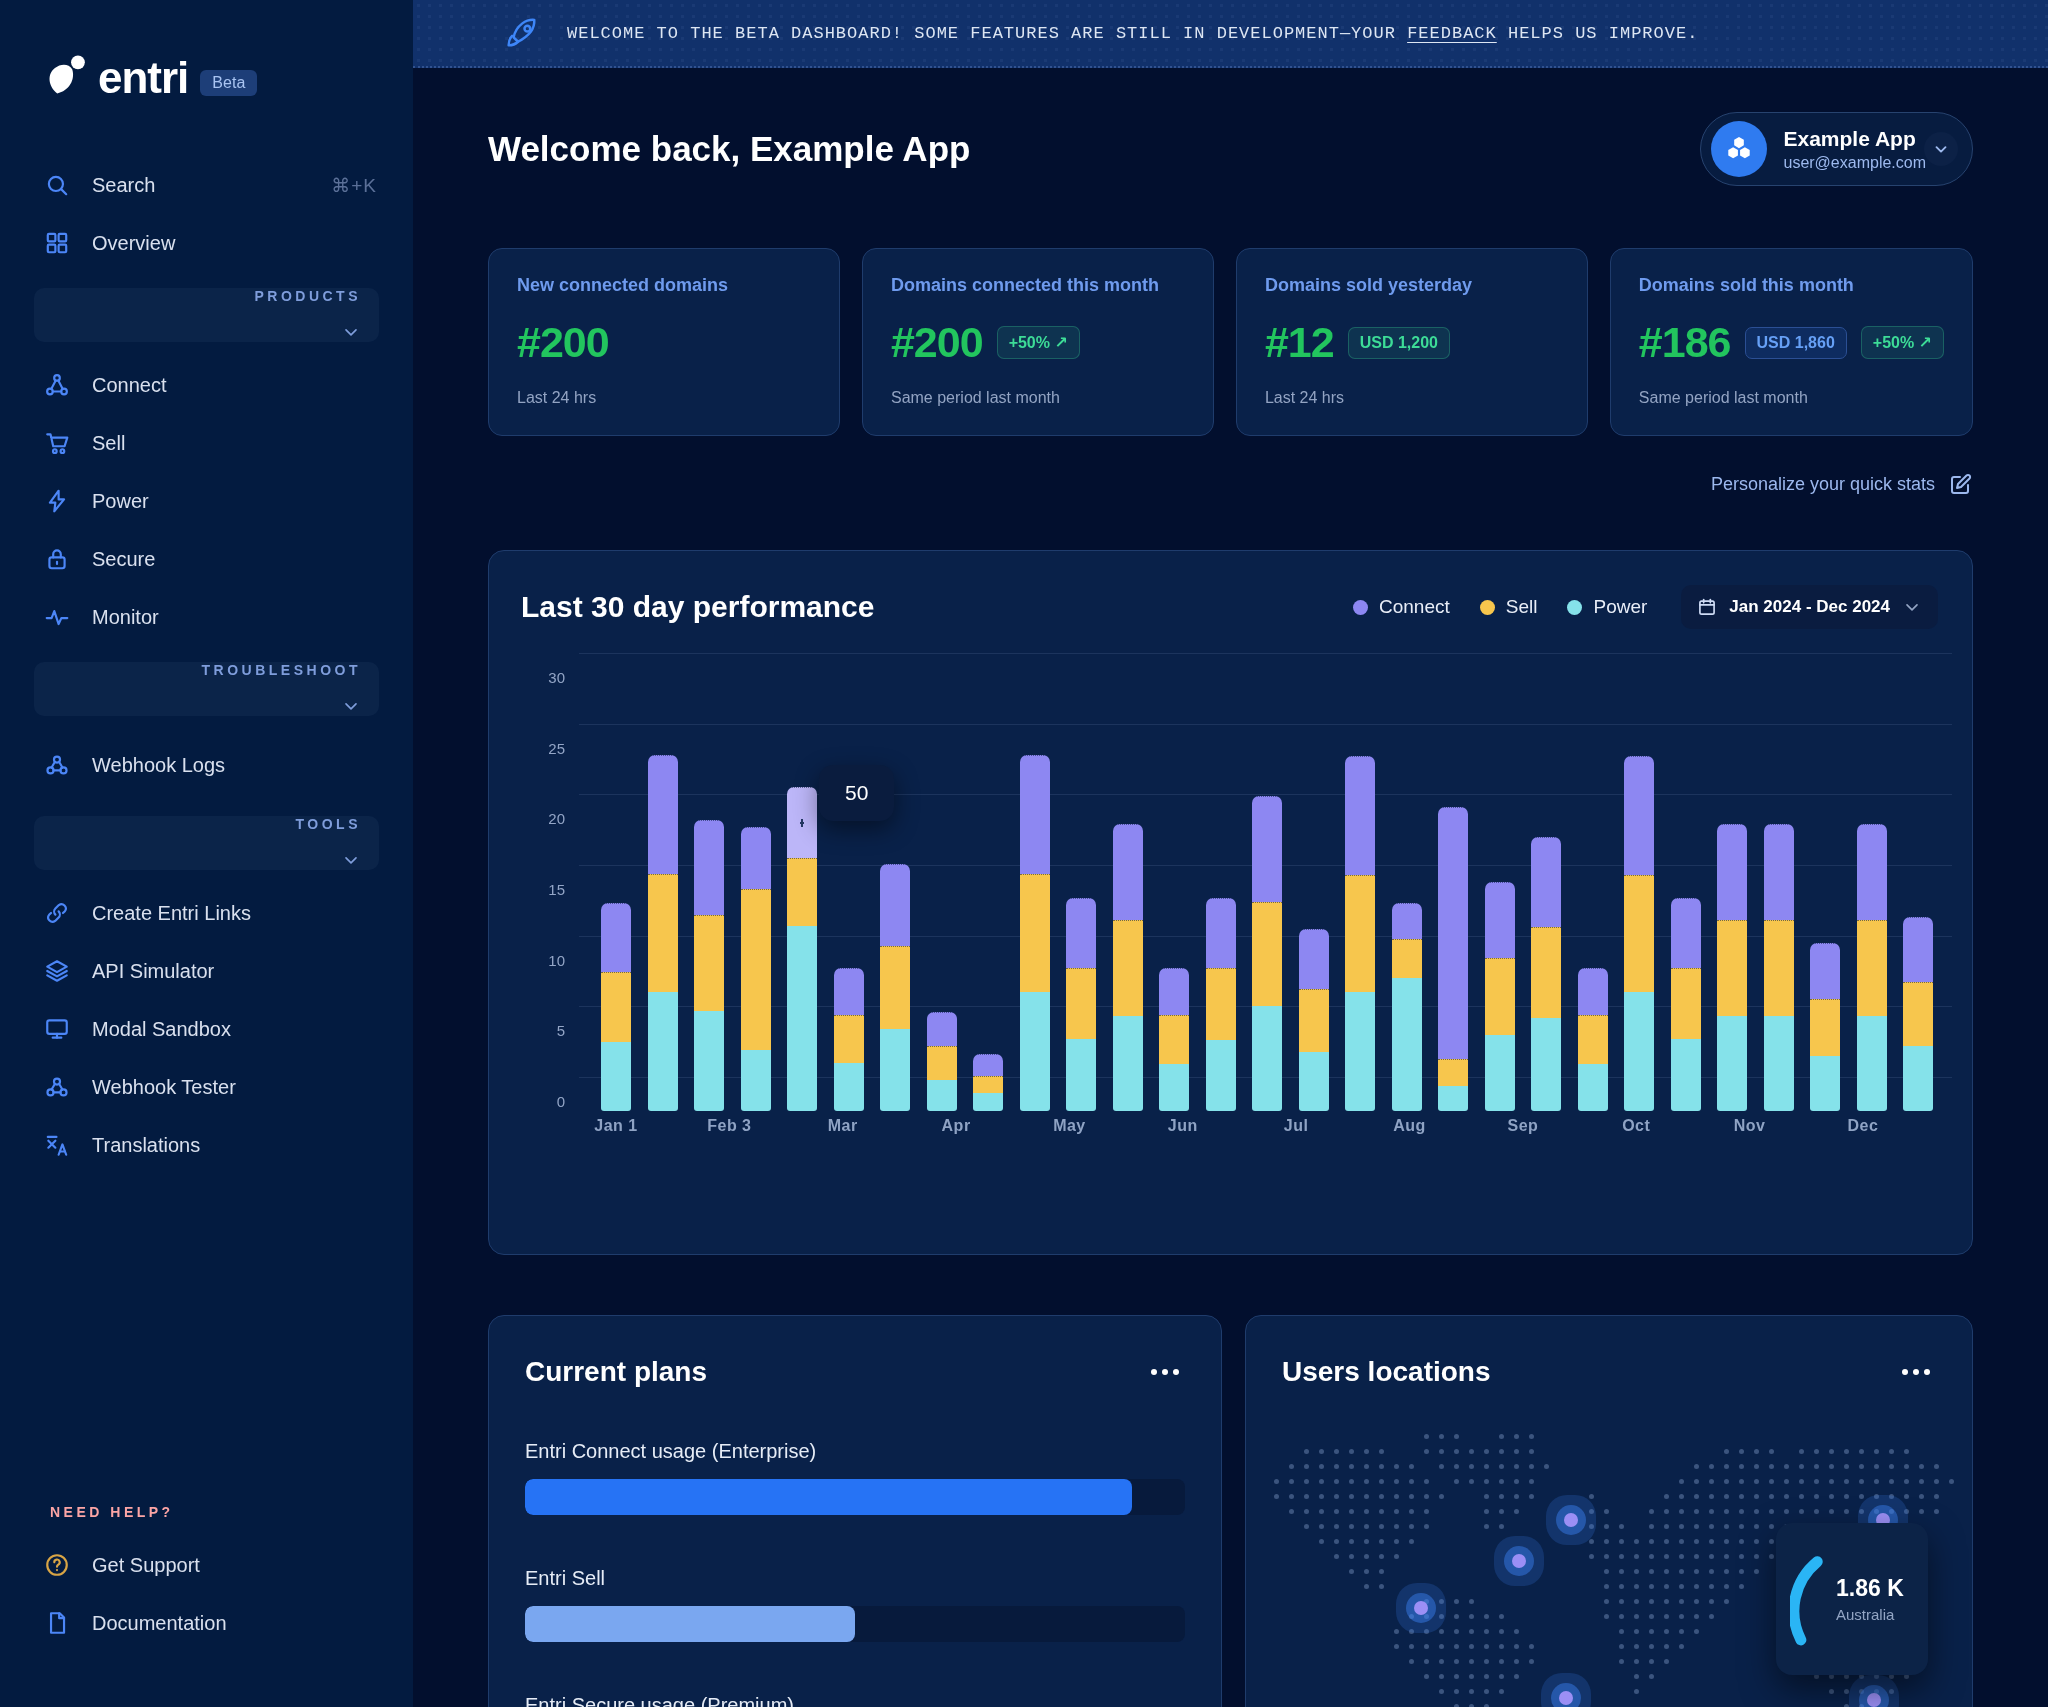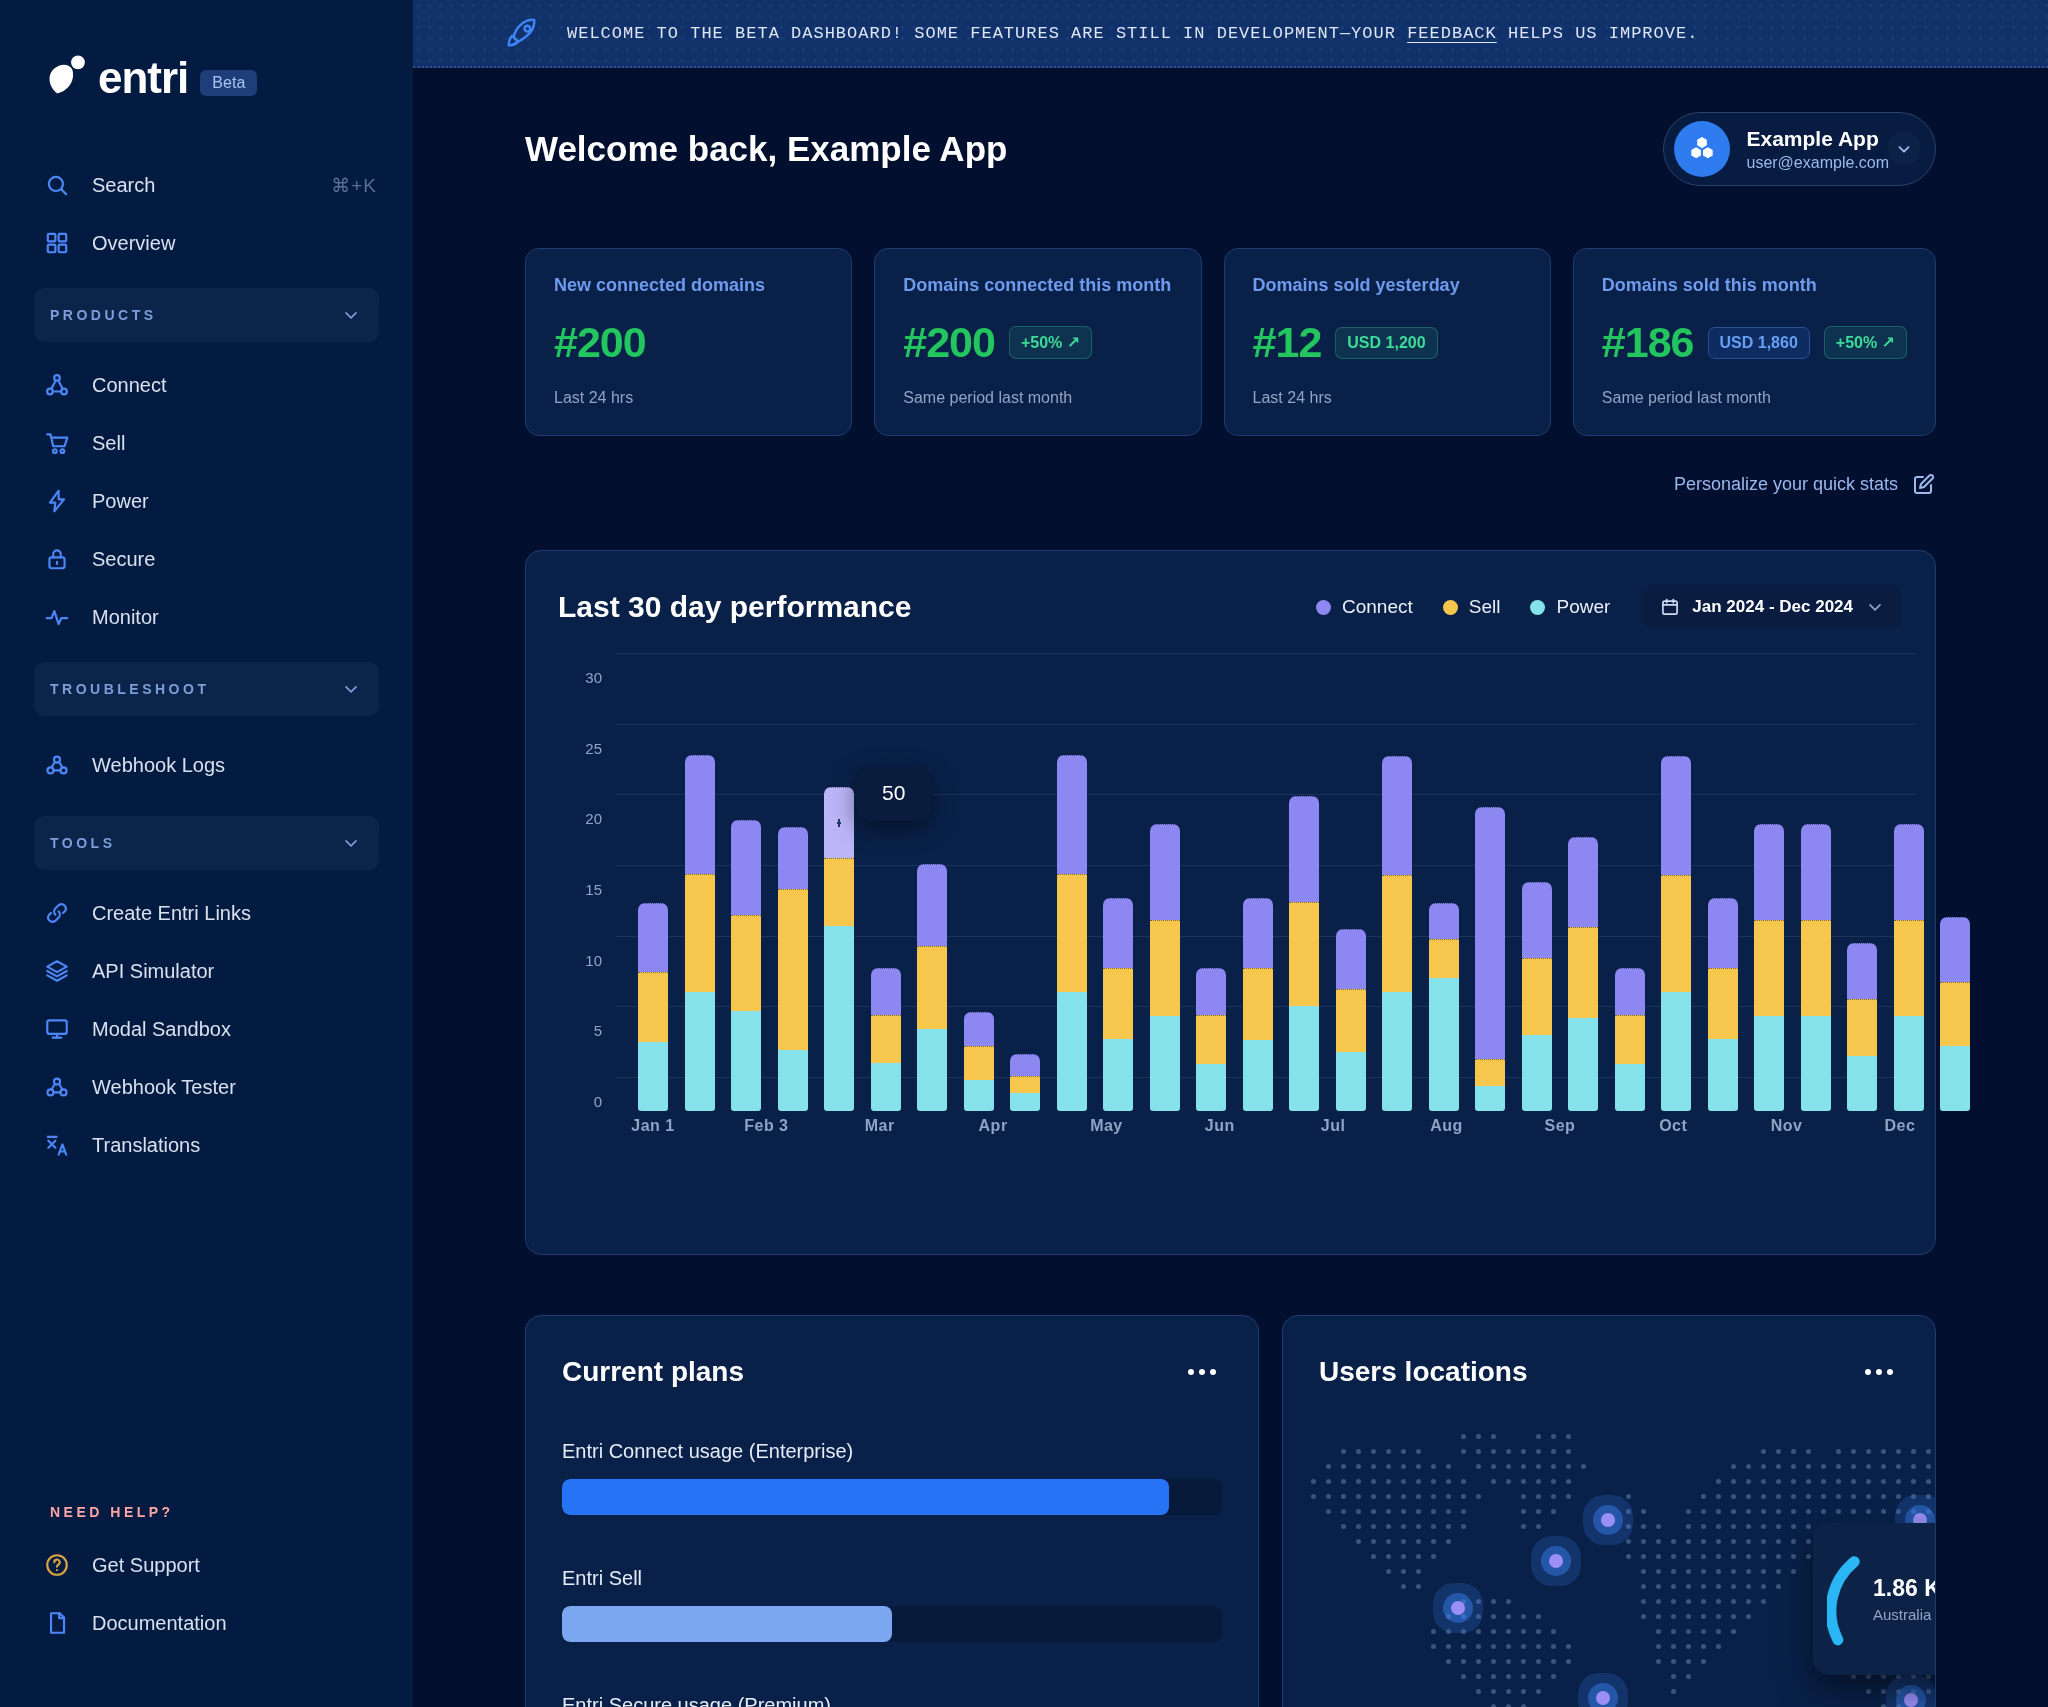--- a/index.html
+++ b/index.html
@@ -10,37 +10,37 @@
   
   .sidebar { position:absolute; left:0; top:0; width:413px; height:1707px; background:#031b40; z-index:5; }
   .logo-row { display:flex; align-items:flex-end; gap:12px; padding:52px 0 0 40px; }
   .logo-text { font-size:44px; font-weight:bold; letter-spacing:-1px; color:#fff; line-height:0.9; }
   .beta-badge { background:#1d3e78; color:#a9c4f2; font-size:16px; padding:4px 12px; border-radius:6px; margin-bottom:2px; }
   .nav { margin-top:58px; }
   .nav-item { display:flex; align-items:center; gap:22px; height:58px; padding:0 36px 0 44px; font-size:20px; color:#d9e0ee; cursor:pointer; }
   .nav-item .nicon { width:26px; height:26px; flex:0 0 26px; display:flex; align-items:center; justify-content:center; }
   .nav-item svg { width:26px; height:26px; stroke:#4c86f7; fill:none; stroke-width:2; stroke-linecap:round; stroke-linejoin:round; }
   .shortcut { margin-left:auto; color:#5b7098; font-size:19px; letter-spacing:1px; }
-  .section-row { display:flex; align-items:center; justify-content:space-between; background:#0b2449; border-radius:10px; margin:16px 34px 14px 34px; height:54px; padding:0 18px 0 16px; cursor:pointer; }
+  .section-row { display:flex; align-items:flex-end; justify-content:space-between; background:#0b2449; border-radius:10px; margin:16px 34px 14px 34px; height:54px; padding:0 18px 0 16px; cursor:pointer;flex-direction:column; }
   .section-label { font-size:14px; letter-spacing:3.5px; color:#7f9ddb; font-weight:bold; }
   .section-row svg { width:20px; height:20px; stroke:#7f9ddb; fill:none; stroke-width:2; stroke-linecap:round; stroke-linejoin:round; }
   .help-label { font-size:14px; letter-spacing:3.5px; color:#fca5a5; font-weight:bold; padding:0 16px; margin:330px 34px 16px 34px; }
   .gold svg { stroke:#d9a545; }
 
   
   .banner { position:absolute; left:413px; top:0; width:1635px; height:68px; background:#11316b;
     background-image:radial-gradient(rgba(170,200,255,0.06) 1.5px, transparent 1.5px); background-size:11px 11px;
     border-bottom:2px dotted rgba(110,145,215,0.35);
     display:flex; align-items:center; gap:24px; padding-left:90px; z-index:4; }
   .banner-text { font-family:"Liberation Mono","DejaVu Sans Mono",monospace; font-size:17px; letter-spacing:1px; color:#dde6f3; }
   .banner-text u { text-underline-offset:4px; cursor:pointer; }
   .banner svg { width:40px; height:40px; stroke:#3e86f8; fill:none; stroke-width:2; stroke-linecap:round; stroke-linejoin:round; }
 
   
-  .main { position:absolute; left:413px; top:68px; width:1635px; height:1639px; padding:0 112px; }
+  .main { position:absolute; left:413px; top:68px; width:1635px; height:1639px; padding:0 75px; }
   .header-row { display:flex; align-items:center; justify-content:space-between; margin-top:44px; }
   .page-title { font-size:35px; font-weight:bold; color:#fff; }
   .account-chip { display:flex; align-items:center; gap:16px; border:1px solid #27436f; border-radius:999px; padding:8px 46px 8px 10px; position:relative; background:#071c40; cursor:pointer; }
   .avatar { width:56px; height:56px; border-radius:50%; background:#2f7bf0; display:flex; align-items:center; justify-content:center; }
   .acct-name { font-size:21px; color:#fff; font-weight:bold; }
   .acct-email { font-size:16px; color:#9db9ee; margin-top:3px; }
   .chip-chevron { position:absolute; right:14px; top:50%; transform:translateY(-50%); width:34px; height:34px; border-radius:50%; background:#0c2146; display:flex; align-items:center; justify-content:center; }
   .chip-chevron svg { width:18px; height:18px; stroke:#9db9ee; fill:none; stroke-width:2.5; stroke-linecap:round; stroke-linejoin:round; }
 
   

